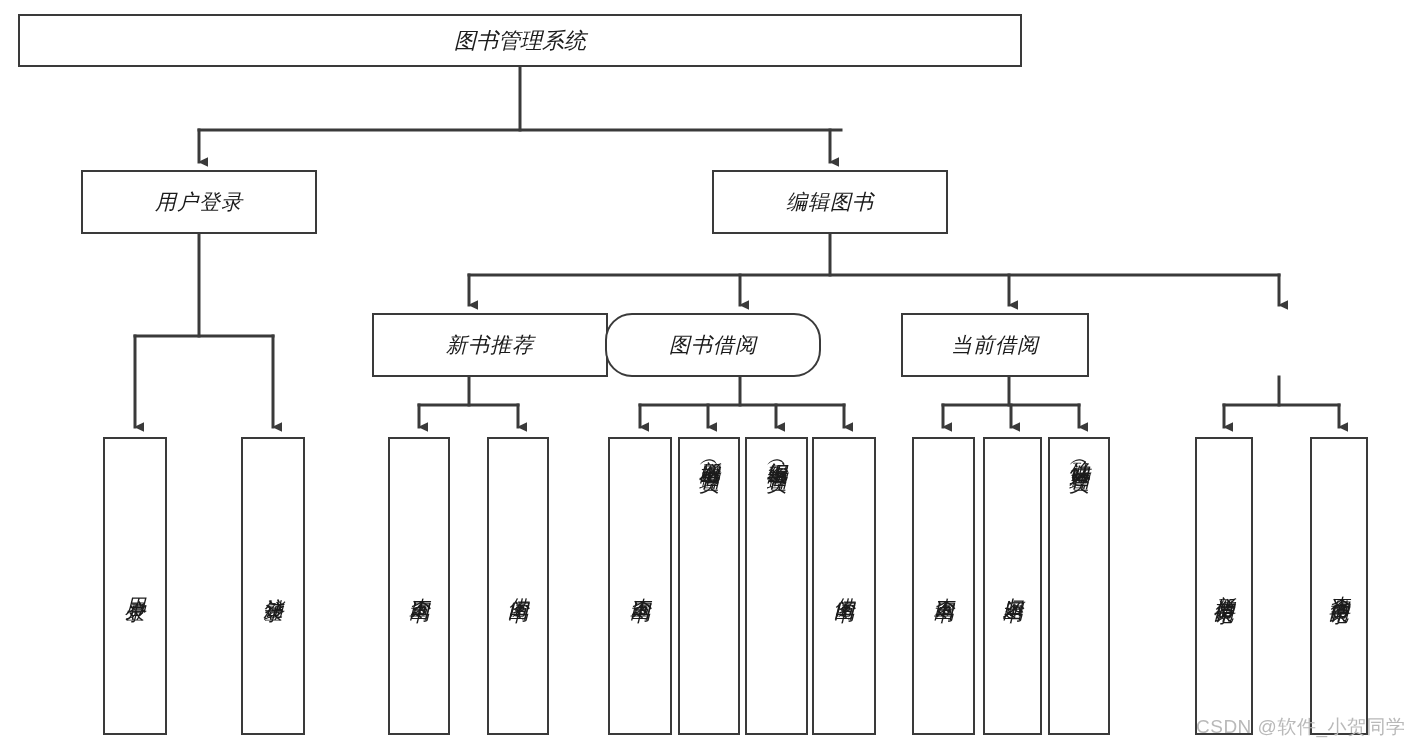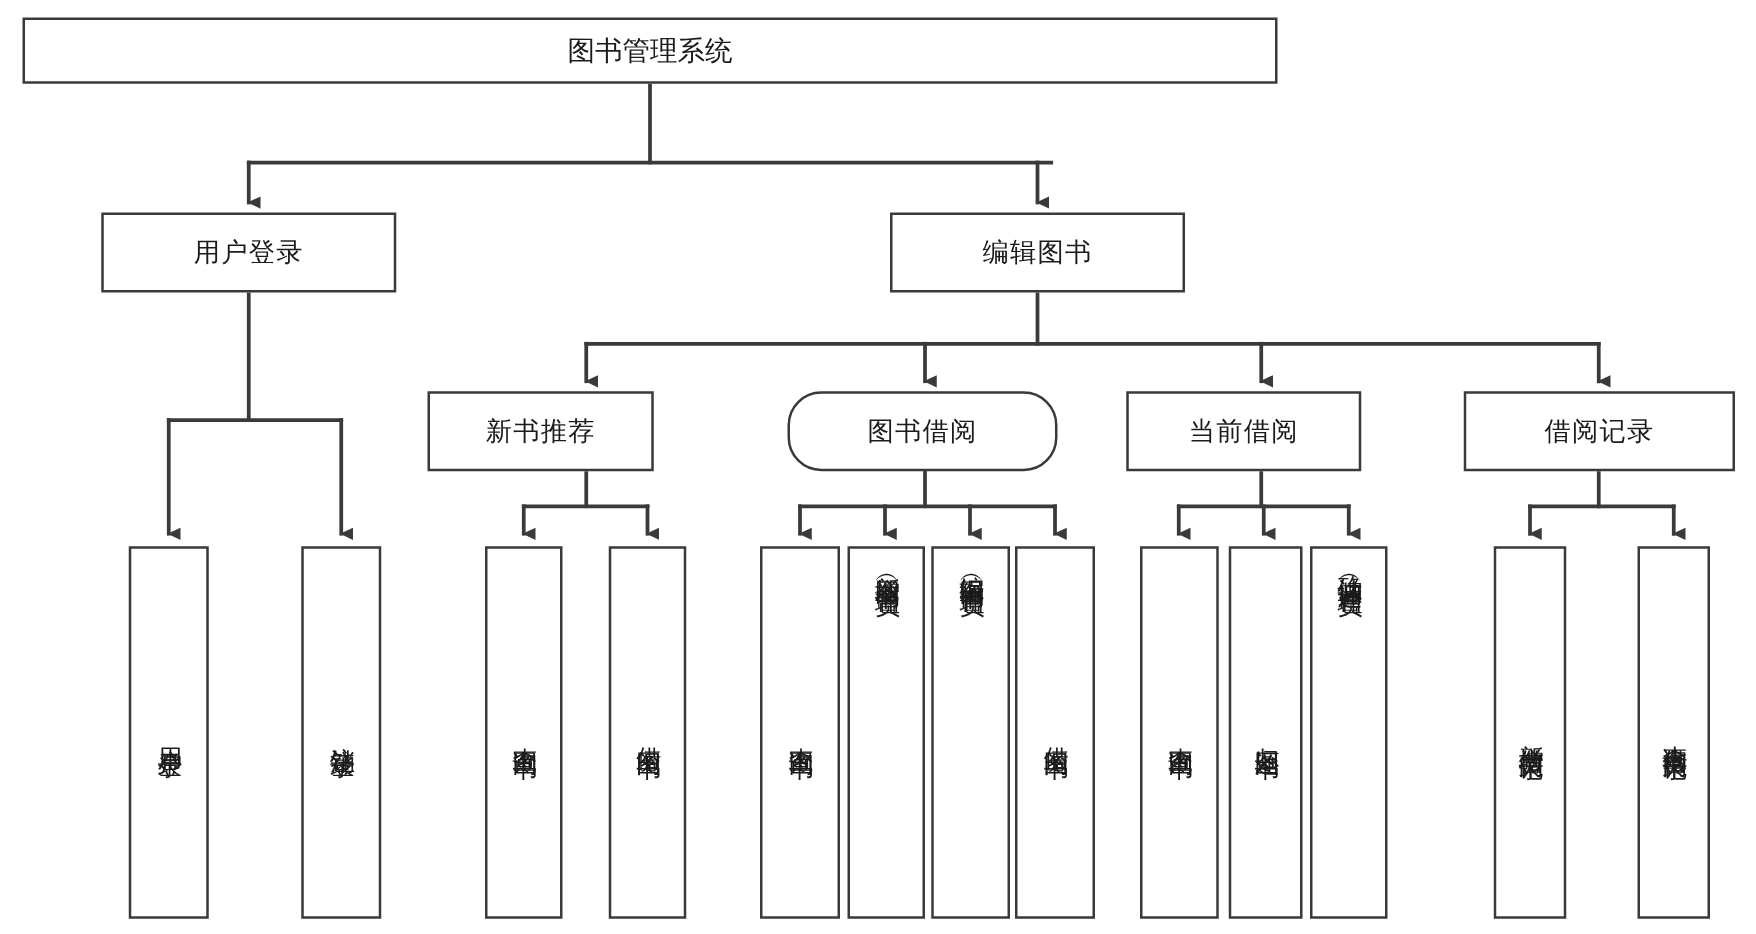--- a/index.html
+++ b/index.html
@@ -1,19 +1,19 @@
 <!DOCTYPE html>
 <html><head>
 <meta charset="utf-8">
 <style>
   html,body{margin:0;padding:0;background:#ffffff;}
   body{font-family:"Liberation Sans","DejaVu Sans",sans-serif;}
   #canvas{position:relative;width:1405px;height:747px;background:#ffffff;overflow:hidden;}
   #wires{position:absolute;left:0;top:0;width:1405px;height:747px;}
-  .node{position:absolute;box-sizing:border-box;background:#ffffff;border:2px solid #3a3a3a;display:flex;align-items:center;justify-content:center;color:#1b1b1b;}
+  .node{position:absolute;box-sizing:border-box;background:#ffffff;border:2px solid #3a3a3a;display:flex;align-items:center;justify-content:center;color:#1b1b1b;font-style:italic;}
   .node.h{font-size:21px;letter-spacing:1px;}
   .node.root{font-size:22px;}
   .node.leaf{font-size:20px;line-height:1.06;padding:6px 2px;align-items:flex-start;}
   .vtxt{writing-mode:vertical-rl;text-orientation:upright;letter-spacing:2px;white-space:nowrap;}
   .leaf-mid .vtxt{align-self:center;}
   #watermark{position:absolute;left:1196px;top:714px;font-size:19px;color:#b9b9b9;letter-spacing:.5px;white-space:nowrap;}
 </style>
 </head>
 <body>
 
@@ -73,31 +73,28 @@
     <span>图书管理系统</span>
   </div>
 
   <div class="node h" style="left:81px;top:170px;width:236px;height:64px;">
     <span>用户登录</span>
   </div>
   <div class="node h" style="left:712px;top:170px;width:236px;height:64px;">
     <span>编辑图书</span>
   </div>
 
-  <div class="node h" style="left:342px;top:313px;width:181px;height:64px;text-align:center;">
+  <div class="node h" style="left:372px;top:313px;width:236px;height:64px;text-align:center;">
     <span>新书推荐</span>
   </div>
-  <div class="node h" style="left:630px;top:313px;width:216px;height:64px;border-radius:27px;">
+  <div class="node h" style="left:605px;top:313px;width:216px;height:64px;border-radius:27px;">
     <span>图书借阅</span>
   </div>
   <div class="node h" style="left:901px;top:313px;width:188px;height:64px;">
     <span>当前借阅</span>
-  </div>
-  <div class="node h" style="left:1171px;top:313px;width:217px;height:64px;">
-    <span>借阅记录</span>
   </div>
 
   <div class="node leaf leaf-mid" style="left:103px;top:437px;width:64px;height:298px;">
     <span class="vtxt">用户登录</span>
   </div>
   <div class="node leaf leaf-mid" style="left:241px;top:437px;width:64px;height:298px;">
     <span class="vtxt">注销登录</span>
   </div>
 
   <div class="node leaf leaf-mid" style="left:388px;top:437px;width:62px;height:298px;">
@@ -130,13 +127,14 @@
     <span class="vtxt">确认归还（管理员）</span>
   </div>
 
   <div class="node leaf leaf-mid" style="left:1195px;top:437px;width:58px;height:298px;">
     <span class="vtxt">新增借阅记录</span>
   </div>
   <div class="node leaf leaf-mid" style="left:1310px;top:437px;width:58px;height:298px;">
     <span class="vtxt">查询借阅记录</span>
   </div>
 
+  <div id="watermark">CSDN @软件_小贺同学</div>
 </div>
 
 </body></html>

